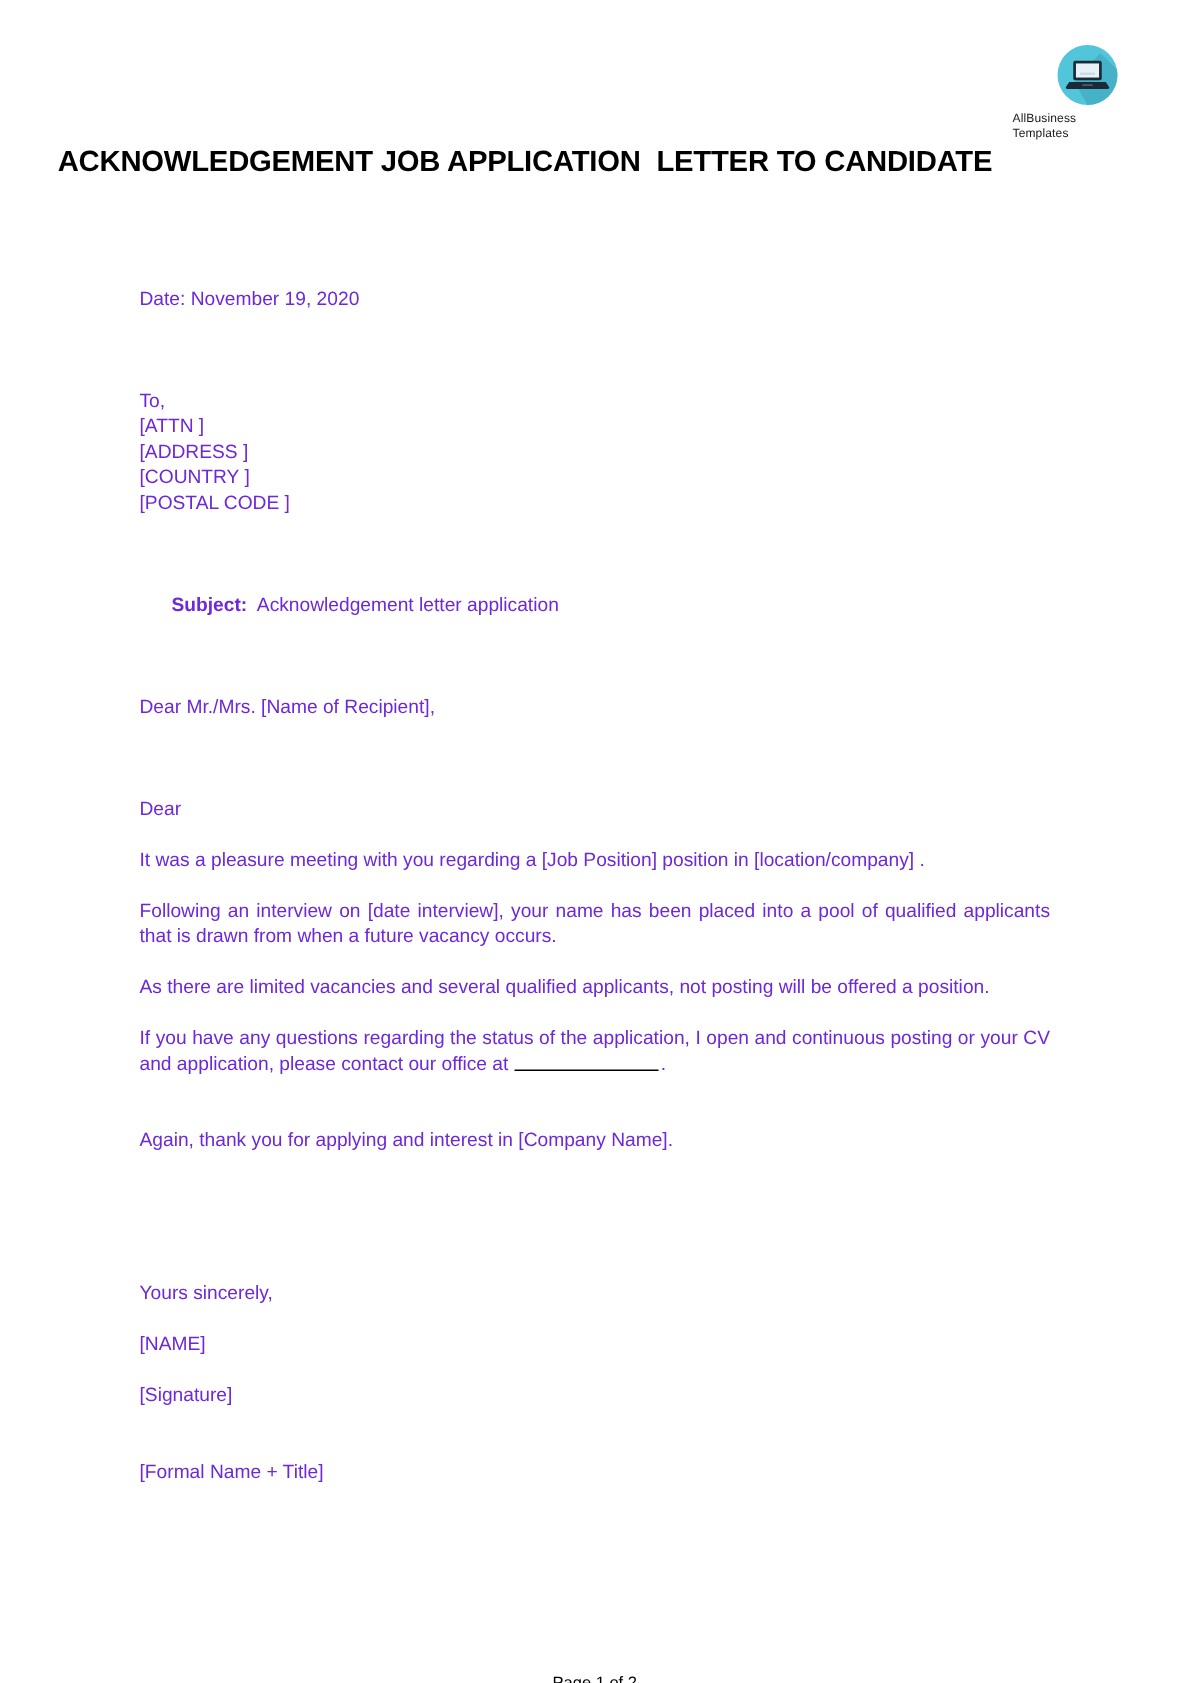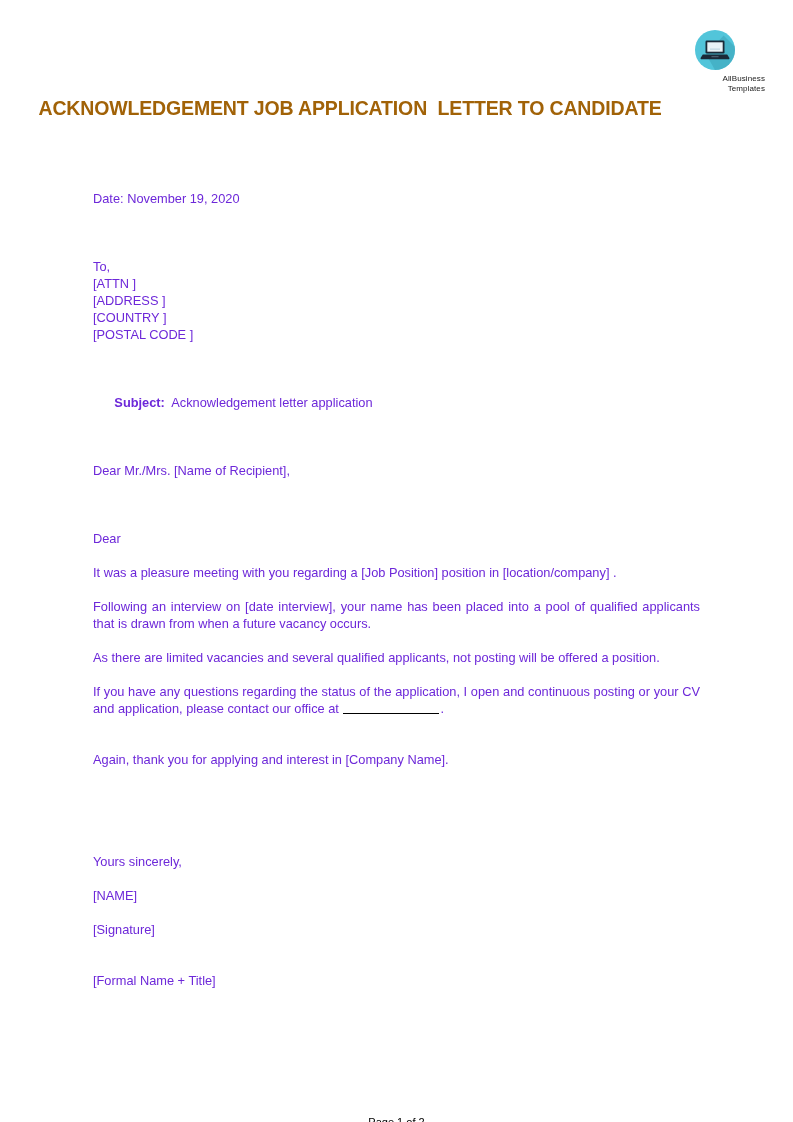--- a/index.html
+++ b/index.html
@@ -19,23 +19,23 @@
     height: 1122px;
     background: #ffffff;
     overflow: hidden;
     box-sizing: border-box;
   }
 
   
   .logo-block {
     position: absolute;
     top: 28px;
-    right: 28px;
+    right: 18px;
     width: 100px;
-    text-align: right;
+    text-align: left;
   }
   .logo-mark {
     width: 44px;
     height: 44px;
     margin: 0 auto;
     position: relative;
   }
   .logo-mark svg { display: block; width: 44px; height: 44px; }
   .logo-text {
     margin-top: 2px;
@@ -48,21 +48,21 @@
   
   .doc-title {
     position: absolute;
     top: 97px;
     left: 0;
     width: 700px;
     text-align: center;
     font-size: 19.5px;
     font-weight: bold;
     letter-spacing: -0.15px;
-    color: #a16207;
+    color: #000000;
     white-space: pre;
   }
 
   
   .content {
     position: absolute;
     left: 93px;
     top: 190px;
     width: 607px;
     font-size: 12.8px;

